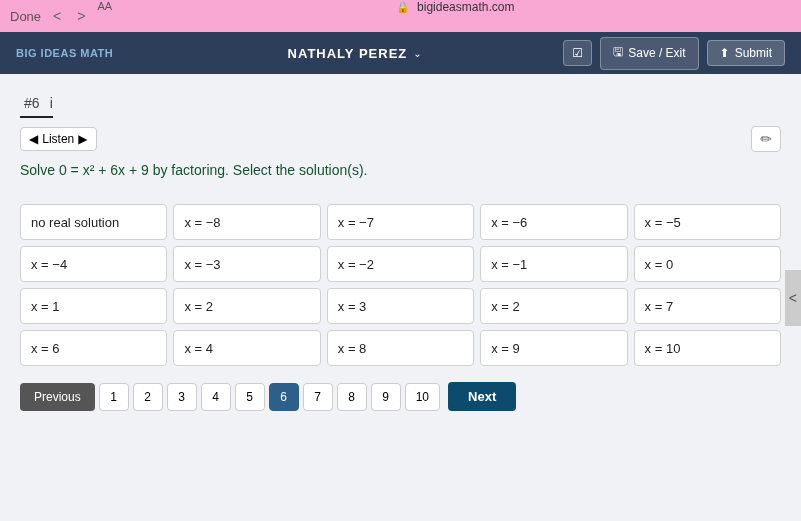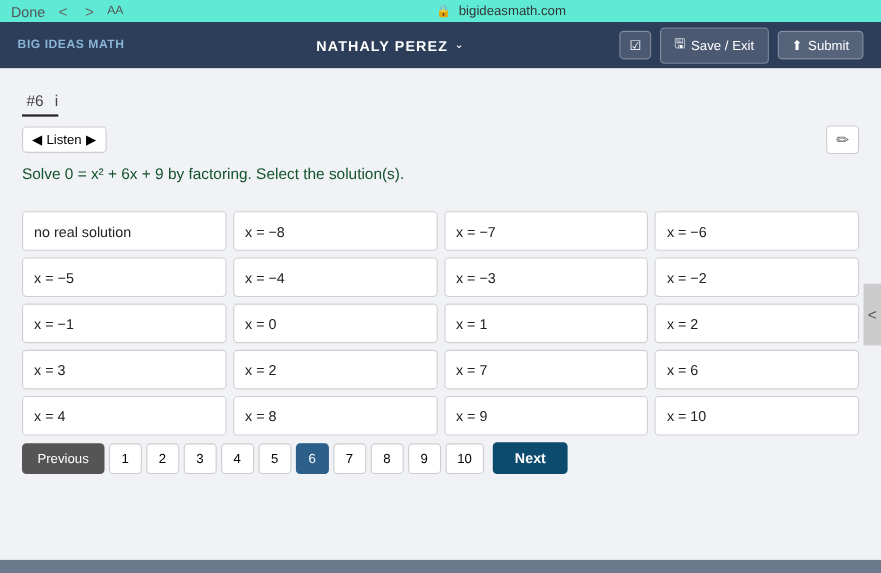--- a/index.html
+++ b/index.html
@@ -7,24 +7,23 @@
       font-family: Arial, sans-serif;
       background: #6b7a8d;
       width: 801px;
       height: 521px;
       overflow: hidden;
       position: relative;
     }
 
     
     .browser-bar {
-      background: #5eead4;
-      height: 20px;
-      display: flex;
-      align-items: center;
+      background: #f9a8d4;
+      height: 32px;
+      display: flex;
       padding: 0 10px;
       gap: 8px;
       font-size: 12px;
       color: #444;
     }
     .browser-bar .nav-btn {
       background: none;
       border: none;
       cursor: pointer;
       font-size: 14px;
@@ -161,23 +160,23 @@
 
     .question-text {
       font-size: 14px;
       color: #14532d;
       margin-bottom: 26px;
     }
 
     
     .answer-grid {
       display: grid;
-      grid-template-columns: repeat(4, 1fr);
+      grid-template-columns: repeat(5, 1fr);
       gap: 6px;
-      margin-bottom: 6px;
+      margin-bottom: 16px;
     }
     .answer-cell {
       background: white;
       border: 1px solid #d0d0d0;
       border-radius: 4px;
       padding: 8px 10px;
       font-size: 13px;
       color: #222;
       cursor: pointer;
       text-align: left;

